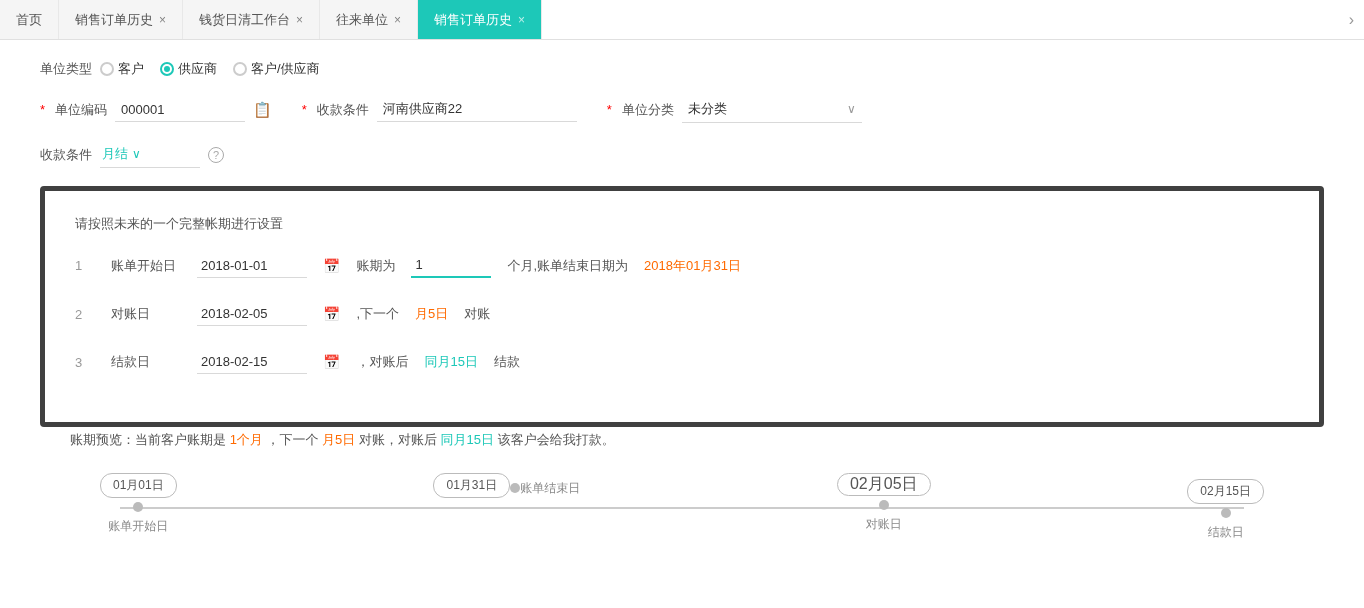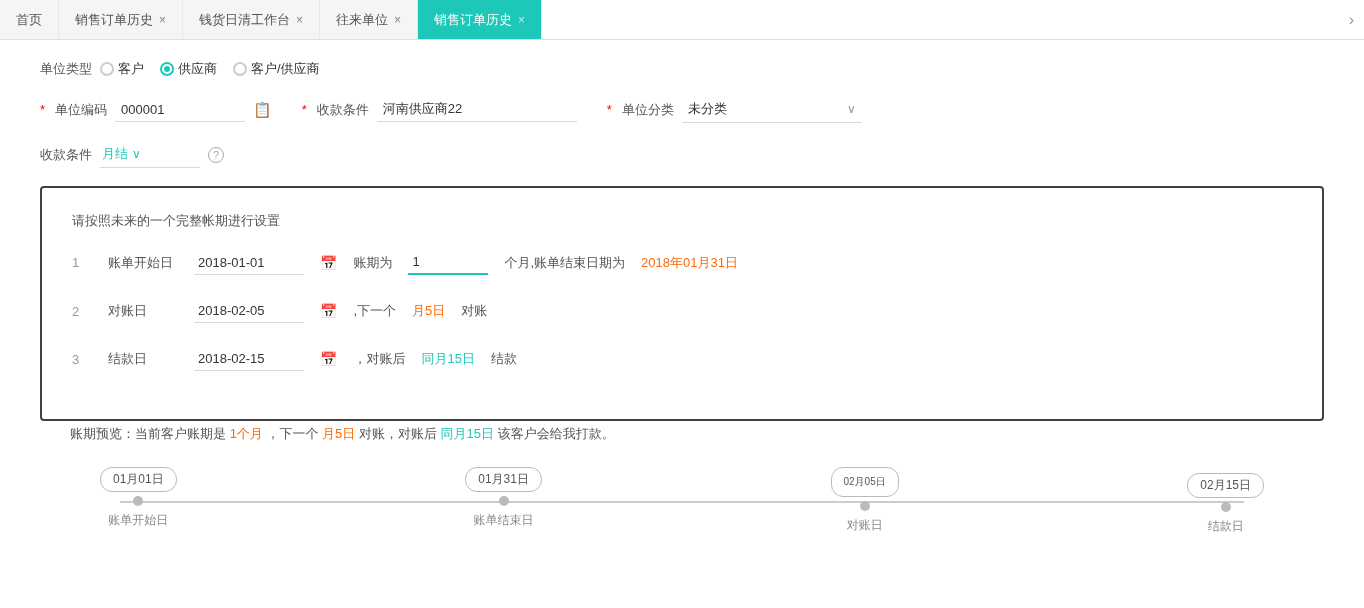--- a/index.html
+++ b/index.html
@@ -132,21 +132,21 @@
       border: 1px solid #aaa;
       display: inline-flex; align-items: center; justify-content: center;
       color: #aaa;
       font-size: 11px;
       cursor: pointer;
     }
     .calendar-icon { color: #1dc8b8; font-size: 14px; cursor: pointer; }
 
     
     .section-box {
-      border: 2px solid #404040;
+      border: 5px solid #404040;
       border-radius: 4px;
       padding: 24px 30px;
     }
     .section-title {
       font-size: 13px;
       color: #555;
       margin-bottom: 20px;
     }
 
     
@@ -339,30 +339,30 @@
       <div style="position:absolute; top:34px; left:60px; right:60px; height:2px; background:#ccc;"></div>
 
       <div style="display:flex;flex-direction:column;align-items:center;position:relative;z-index:1;">
         <div style="border:1px solid #bbb;border-radius:12px;padding:3px 12px;font-size:12px;color:#555;background:#fff;white-space:nowrap;">01月01日</div>
         <div style="width:10px;height:10px;border-radius:50%;background:#bbb;margin-top:4px;"></div>
         <div style="font-size:12px;color:#888;margin-top:6px;white-space:nowrap;">账单开始日</div>
       </div>
 
       <div style="flex:1;"></div>
 
-      <div style="display:flex;flex-direction:column;align-items:center;position:relative;z-index:1;">
+      <div style="display:flex;flex-direction:row;align-items:center;position:relative;z-index:1;">
         <div style="border:1px solid #bbb;border-radius:12px;padding:3px 12px;font-size:12px;color:#555;background:#fff;white-space:nowrap;">01月31日</div>
         <div style="width:10px;height:10px;border-radius:50%;background:#bbb;margin-top:4px;"></div>
         <div style="font-size:12px;color:#888;margin-top:6px;white-space:nowrap;">账单结束日</div>
       </div>
 
       <div style="flex:1;"></div>
 
       <div style="display:flex;flex-direction:column;align-items:center;position:relative;z-index:1;">
-        <div style="border:1px solid #bbb;border-radius:12px;padding:7px 12px;font-size:10px;color:#555;background:#fff;white-space:nowrap;">02月05日</div>
+        <div style="border:1px solid #bbb;border-radius:12px;padding:0 12px;font-size:16px;color:#555;background:#fff;white-space:nowrap;">02月05日</div>
         <div style="width:10px;height:10px;border-radius:50%;background:#bbb;margin-top:4px;"></div>
         <div style="font-size:12px;color:#888;margin-top:6px;white-space:nowrap;">对账日</div>
       </div>
 
       <div style="flex:1;"></div>
 
       <div style="display:flex;flex-direction:column;align-items:center;position:relative;z-index:1;margin-top:6px;">
         <div style="border:1px solid #bbb;border-radius:12px;padding:3px 12px;font-size:12px;color:#555;background:#fff;white-space:nowrap;">02月15日</div>
         <div style="width:10px;height:10px;border-radius:50%;background:#bbb;margin-top:4px;"></div>
         <div style="font-size:12px;color:#888;margin-top:6px;white-space:nowrap;">结款日</div>

